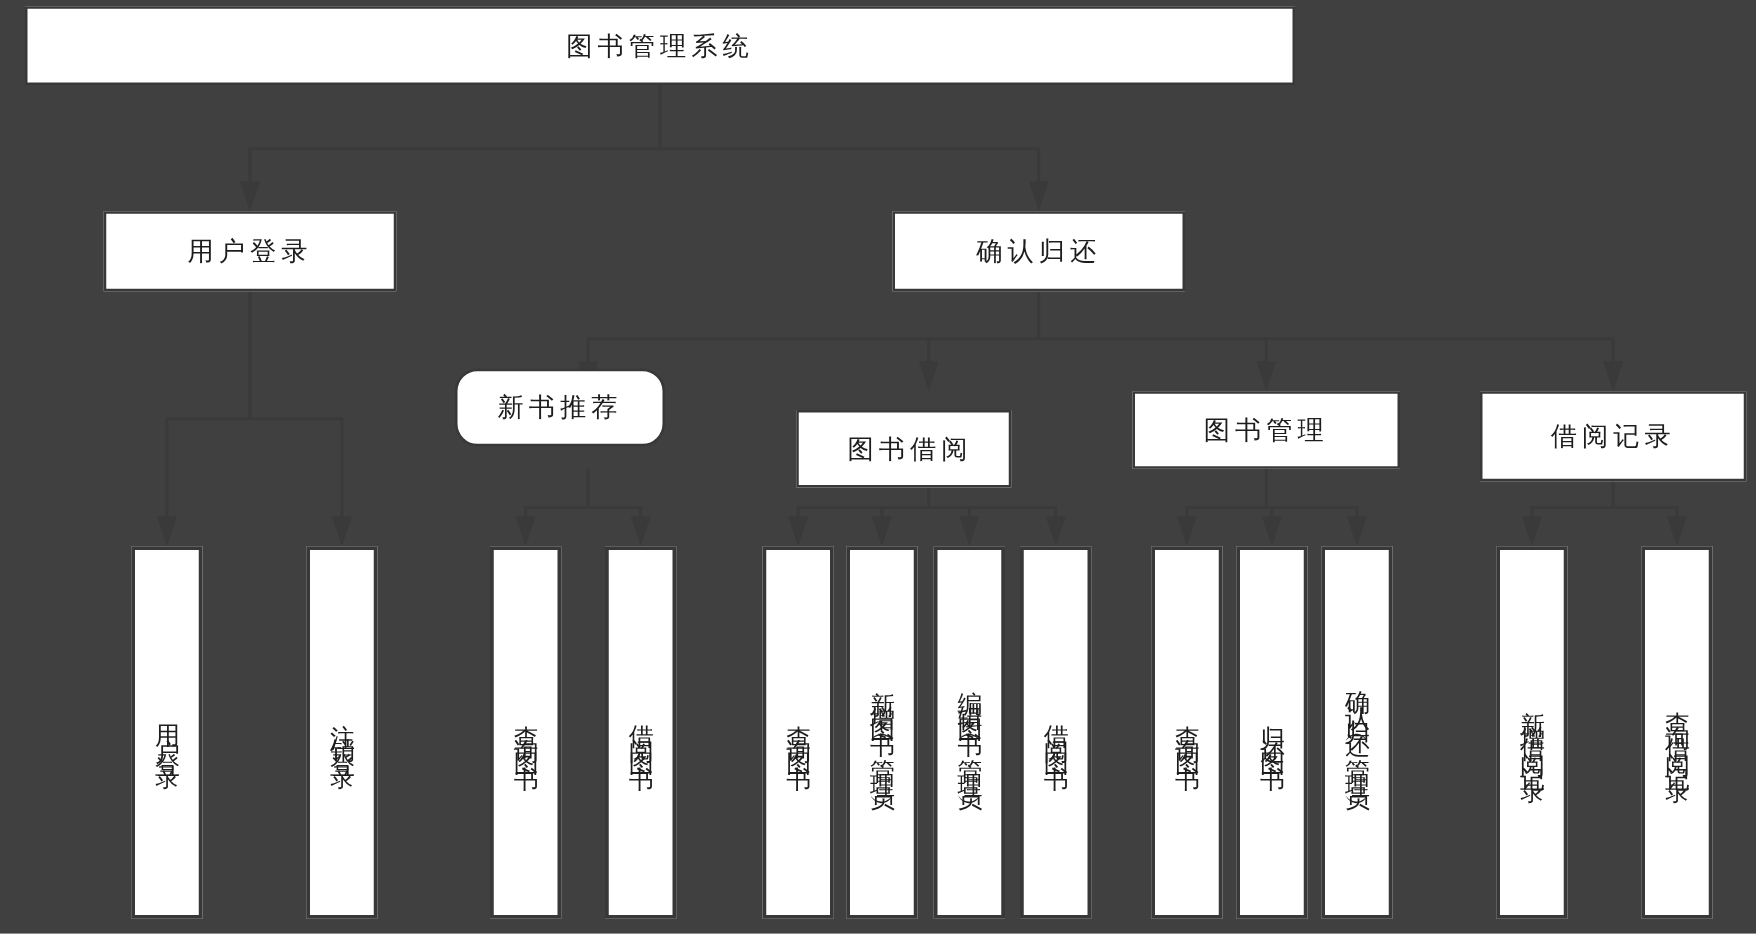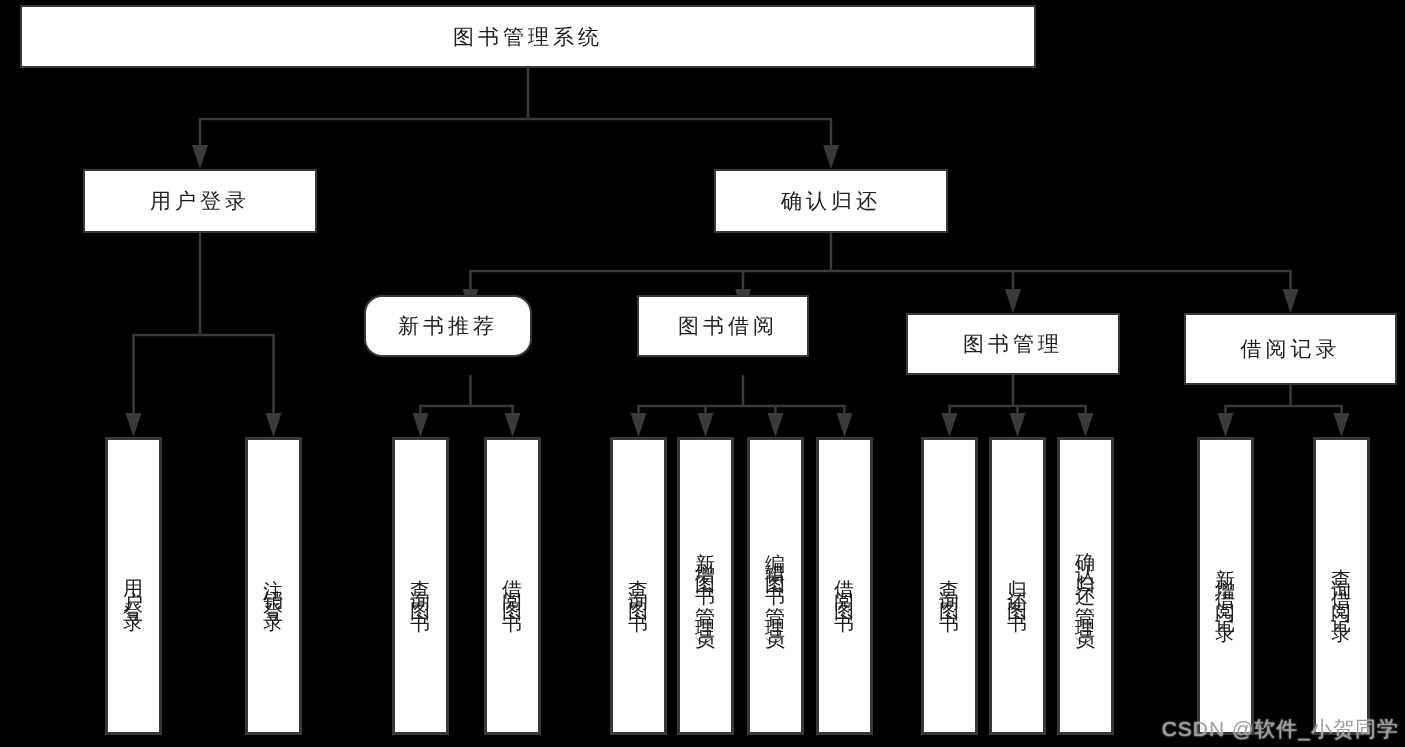--- a/index.html
+++ b/index.html
@@ -1,17 +1,17 @@
 <!DOCTYPE html>
 <html><head>
 <meta charset="utf-8">
 <style>
   html,body{margin:0;padding:0;background:#ffffff;}
   .stage{
-    position:relative;width:1405px;height:747px;background:#000000;
+    position:relative;width:1405px;height:747px;background:#404040;
     font-family:"Liberation Sans","DejaVu Sans",sans-serif;overflow:hidden;
   }
   svg.wires{position:absolute;left:0;top:0;width:1405px;height:747px;}
   .hnode{
     position:absolute;box-sizing:border-box;border:2.5px solid #383838;background:#ffffff;
     display:flex;align-items:center;justify-content:center;
     font-size:21px;letter-spacing:4px;color:#1d1d1d;white-space:nowrap;
   }
   .vnode{
     position:absolute;box-sizing:border-box;border:3px solid #383838;background:#ffffff;
@@ -82,21 +82,21 @@
       <polygon points="1333.5,413 1349.5,413 1341.5,437"></polygon>
     </g>
   </svg>
 
   <div class="hnode" style="left:20px;top:5px;width:1016px;height:63px;">图书管理系统</div>
 
   <div class="hnode" style="left:83px;top:169px;width:234px;height:64px;">用户登录</div>
   <div class="hnode" style="left:714px;top:169px;width:234px;height:64px;">确认归还</div>
 
   <div class="hnode" style="left:364px;top:295px;width:168px;height:62px;border-radius:18px;">新书推荐</div>
-  <div class="hnode" style="left:637px;top:295px;width:172px;height:62px;padding-left:10px;">图书借阅</div>
+  <div class="hnode" style="left:637px;top:328px;width:172px;height:62px;padding-left:10px;">图书借阅</div>
   <div class="hnode" style="left:906px;top:313px;width:214px;height:62px;">图书管理</div>
   <div class="hnode" style="left:1184px;top:313px;width:213px;height:72px;">借阅记录</div>
 
   <div class="vnode" style="left:105px;">
     <span class="vtext">用户登录</span>
   </div>
   <div class="vnode" style="left:245px;">
     <span class="vtext">注销登录</span>
   </div>
 
@@ -130,14 +130,13 @@
     <span class="vtext">确认归还（管理员）</span>
   </div>
 
   <div class="vnode" style="left:1197px;">
     <span class="vtext">新增借阅记录</span>
   </div>
   <div class="vnode" style="left:1313px;">
     <span class="vtext">查询借阅记录</span>
   </div>
 
-  <div class="watermark">CSDN @软件_小贺同学</div>
 </div>
 
 </body></html>

